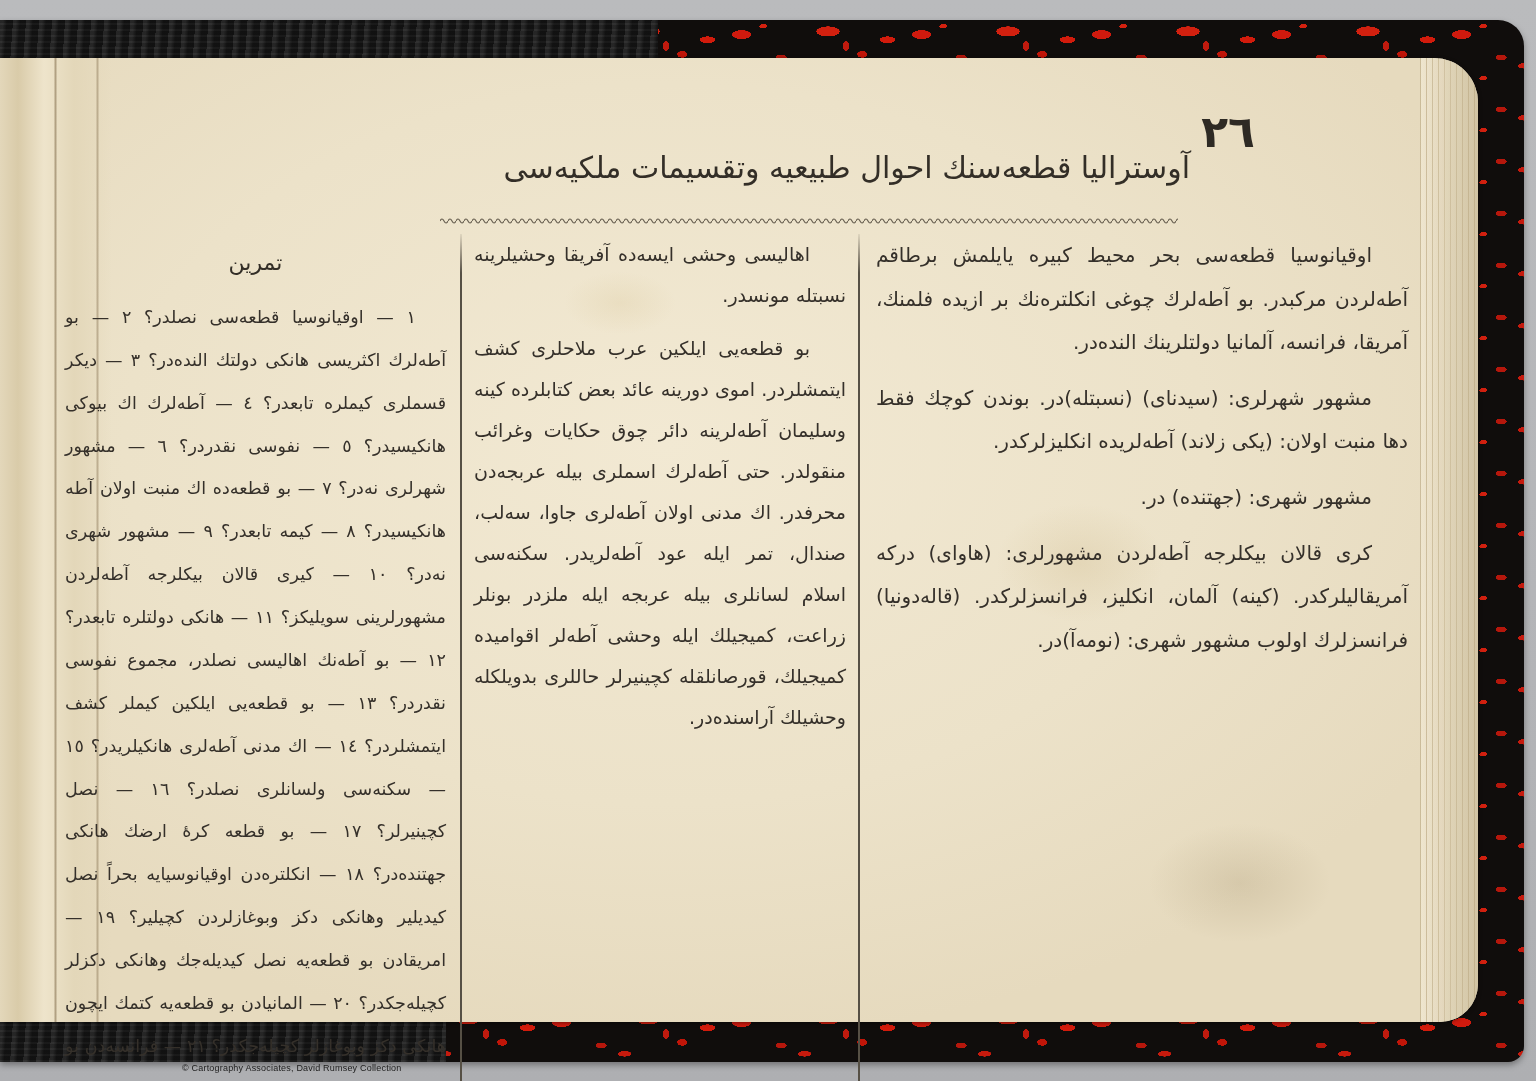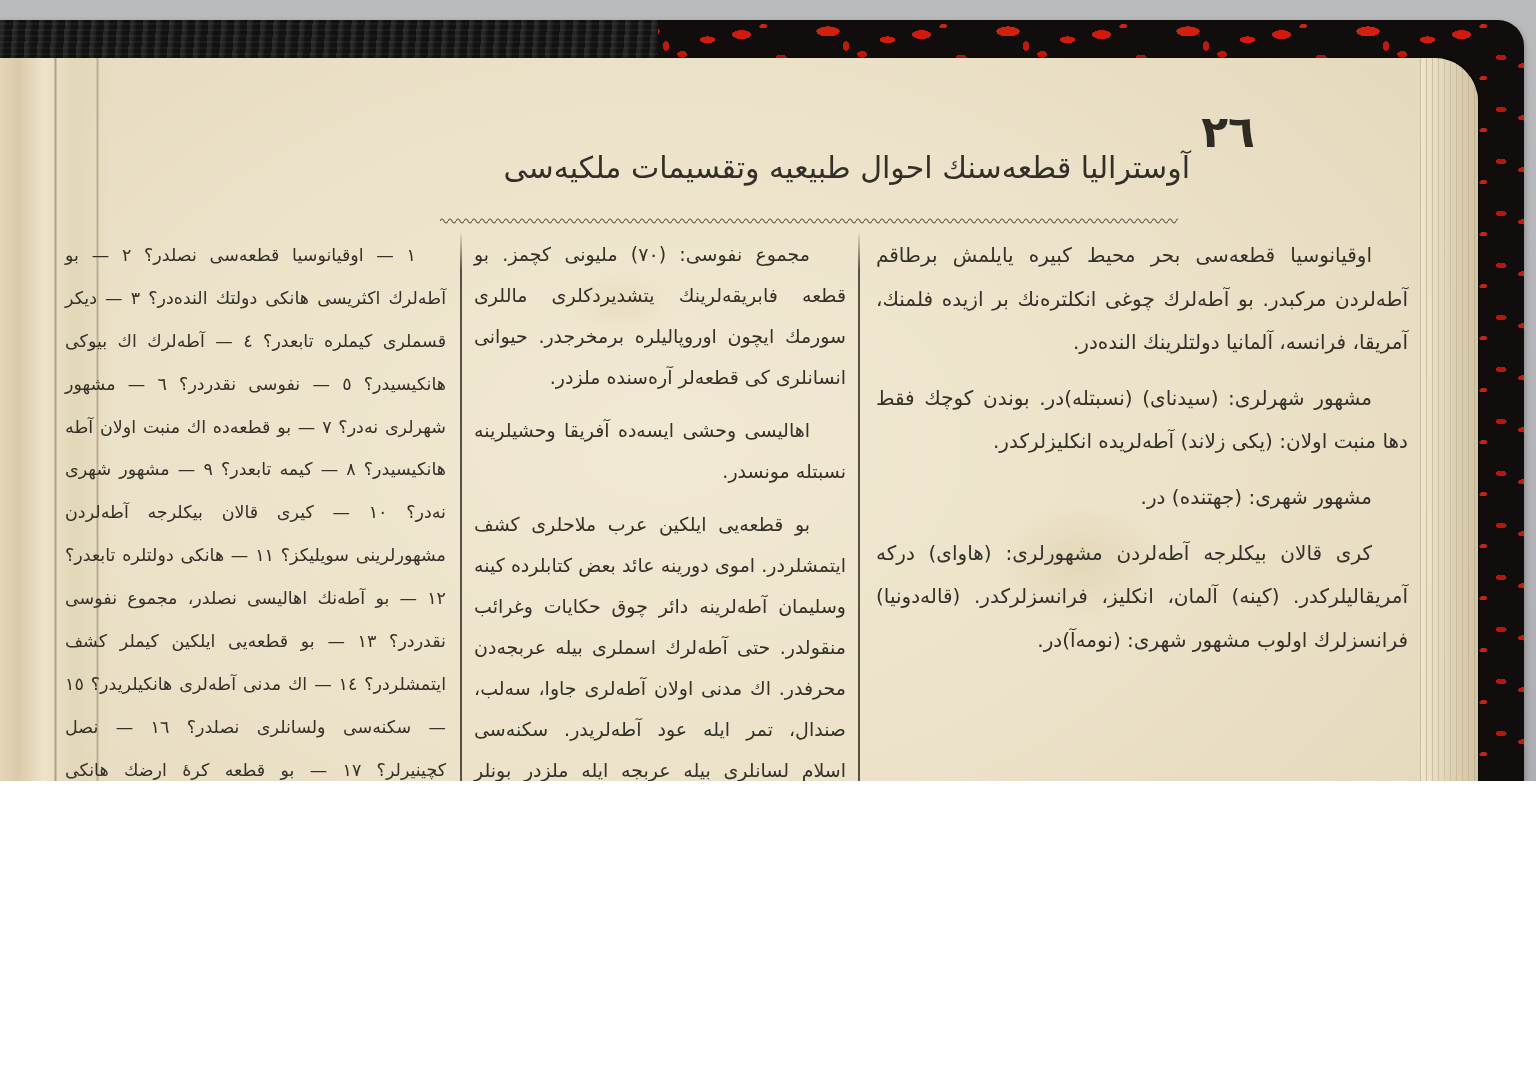--- a/index.html
+++ b/index.html
@@ -1,17 +1,17 @@
 <!DOCTYPE html>
 <html lang="ota"><head>
 <meta charset="utf-8">
 <style>
   html,body{margin:0;padding:0;}
   .scene{
-    position:relative;width:1536px;height:781px;overflow:hidden;
+    position:relative;width:1536px;height:1081px;overflow:hidden;
     background:linear-gradient(180deg,#babbbd 0%,#b4b5b8 55%,#aeafb2 100%);
     font-family:"DejaVu Sans",sans-serif;
   }
   
   .cover{
     position:absolute;left:0;top:20px;width:1524px;height:1042px;
     background-color:#100d0c;
     background-image:
       radial-gradient(ellipse 17px 8px at 12% 28%, #d01a0e 0 55%, transparent 56%),
       radial-gradient(ellipse 10px 5px at 34% 72%, #b5170c 0 55%, transparent 56%),
@@ -126,28 +126,28 @@
       <div class="col col-oceania">
         <p>اوقيانوسيا قطعه‌سى بحر محيط كبيره يايلمش برطاقم آطه‌لردن مركبدر. بو آطه‌لرك چوغى انكلتره‌نك بر ازيده فلمنك، آمريقا، فرانسه، آلمانيا دولتلرينك النده‌در.</p>
         <p>مشهور شهرلرى: (سيدناى) (نسبتله)در. بوندن كوچك فقط دها منبت اولان: (يكى زلاند) آطه‌لريده انكليزلركدر.</p>
         <p>مشهور شهرى: (جهتنده) در.</p>
         <p>كرى قالان بيكلرجه آطه‌لردن مشهورلرى: (هاواى) دركه آمريقاليلركدر. (كينه) آلمان، انكليز، فرانسزلركدر. (قاله‌دونيا) فرانسزلرك اولوب مشهور شهرى: (نومه‌آ)در.</p>
       </div>
 
       <div class="vrule"></div>
 
       <div class="col col-australia">
-        <p>مجموع نفوسى: (٧٠) مليونى كچمز. بو قطعه فابريقه‌لرينك يتشديردكلرى ماللرى سورمك ايچون اوروپاليلره برمخرجدر. حيوانى انسانلرى كى قطعه‌لر آره‌سنده ملزدر.</p>
         <p>اهاليسى وحشى ايسه‌ده آفريقا وحشيلرينه نسبتله مونسدر.</p>
         <p>بو قطعه‌يى ايلكين عرب ملاحلرى كشف ايتمشلردر. اموى دورينه عائد بعض كتابلرده كينه وسليمان آطه‌لرينه دائر چوق حكايات وغرائب منقولدر. حتى آطه‌لرك اسملرى بيله عربجه‌دن محرفدر. اك مدنى اولان آطه‌لرى جاوا، سه‌لب، صندال، تمر ايله عود آطه‌لريدر. سكنه‌سى اسلام لسانلرى بيله عربجه ايله ملزدر بونلر زراعت، كميجيلك ايله وحشى آطه‌لر اقواميده كميجيلك، قورصانلقله كچينيرلر حاللرى بدويلكله وحشيلك آراسنده‌در.</p>
       </div>
 
       <div class="vrule"></div>
 
       <div class="col col-exercises">
+        <h2>تمرين</h2>
         <p>١ — اوقيانوسيا قطعه‌سى نصلدر؟ ٢ — بو آطه‌لرك اكثريسى هانكى دولتك النده‌در؟ ٣ — ديكر قسملرى كيملره تابعدر؟ ٤ — آطه‌لرك اك بيوكى هانكيسيدر؟ ٥ — نفوسى نقدردر؟ ٦ — مشهور شهرلرى نه‌در؟ ٧ — بو قطعه‌ده اك منبت اولان آطه هانكيسيدر؟ ٨ — كيمه تابعدر؟ ٩ — مشهور شهرى نه‌در؟ ١٠ — كيرى قالان بيكلرجه آطه‌لردن مشهورلرينى سويليكز؟ ١١ — هانكى دولتلره تابعدر؟ ١٢ — بو آطه‌نك اهاليسى نصلدر، مجموع نفوسى نقدردر؟ ١٣ — بو قطعه‌يى ايلكين كيملر كشف ايتمشلردر؟ ١٤ — اك مدنى آطه‌لرى هانكيلريدر؟ ١٥ — سكنه‌سى ولسانلرى نصلدر؟ ١٦ — نصل كچينيرلر؟ ١٧ — بو قطعه كرهٔ ارضك هانكى جهتنده‌در؟ ١٨ — انكلتره‌دن اوقيانوسيايه بحراً نصل كيديلير وهانكى دكز وبوغازلردن كچيلير؟ ١٩ — امريقادن بو قطعه‌يه نصل كيديله‌جك وهانكى دكزلر كچيله‌جكدر؟ ٢٠ — المانيادن بو قطعه‌يه كتمك ايچون هانكى دكز وبوغازلر كچيله‌جكدر؟ ٢١ — فرانسه‌دن بو قطعه‌يه كيتمك ايچون اك يقين يولى تعريف ايديكز؟ ٢٢ — استانبولدن بو قطعه‌يه كيدر ايكن هانكى دكز وبوغازلر كچيله‌جكدر.</p>
 
       </div>
 
     </div>
   </div>
 
   <div class="credit">© Cartography Associates, David Rumsey Collection</div>
 
 </div>

